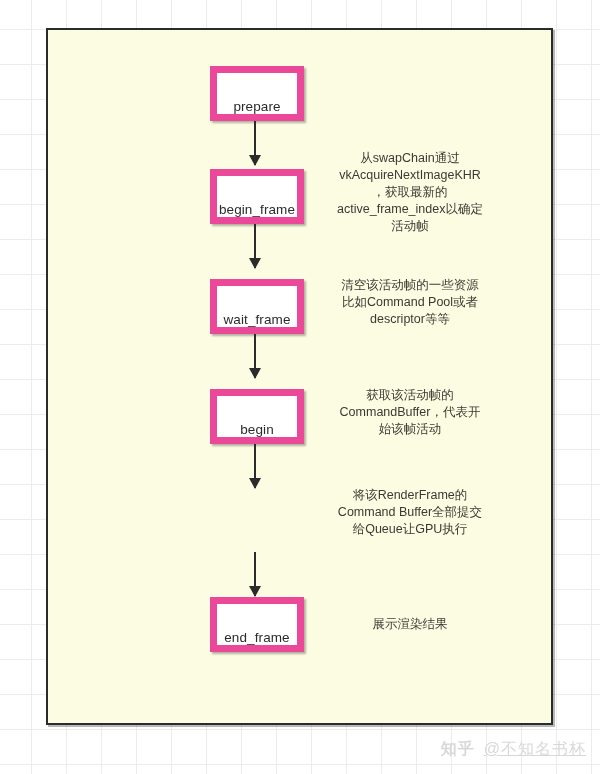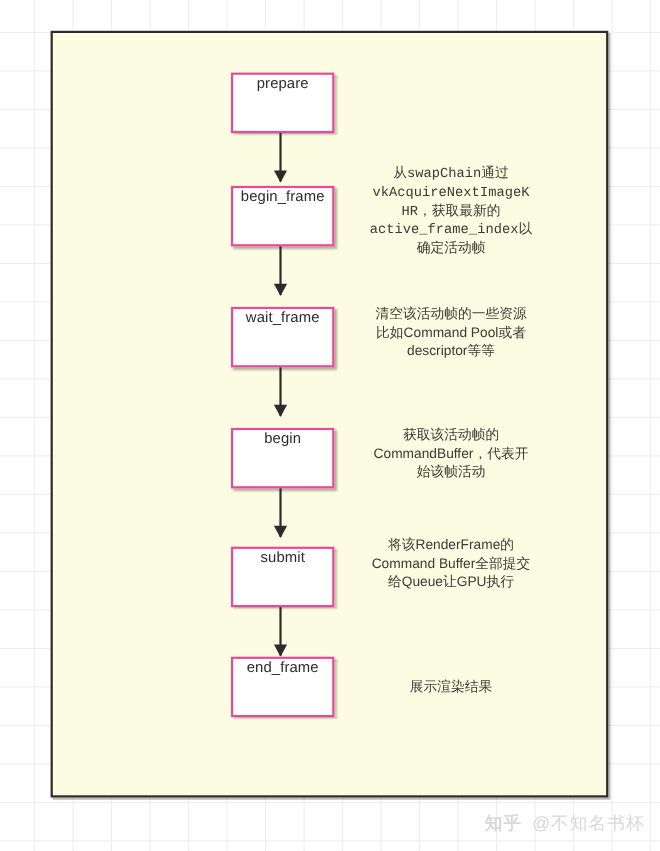--- a/index.html
+++ b/index.html
@@ -49,24 +49,24 @@
     width: 100%;
     height: 56px;
   }
 
   .node-box {
     position: absolute;
     left: 162px;
     width: 94px;
     height: 55px;
     background: #ffffff;
-    border: 2px solid #ec4899;
+    border: 7px solid #ec4899;
     box-sizing: border-box;
     display: flex;
-    align-items: flex-start;
+    align-items: flex-end;
     justify-content: center;
     box-shadow: 2px 2px 2px rgba(0,0,0,0.30);
   }
   .node-label {
     font-size: 13.5px;
     color: #2b2b2b;
     letter-spacing: 0.1px;
     white-space: nowrap;
   }
 
@@ -108,64 +108,61 @@
     bottom: 14px;
     display: flex;
     align-items: center;
     gap: 9px;
     color: #d8d8d8;
     font-size: 16px;
     letter-spacing: 1px;
     user-select: none;
   }
   #watermark .wm-logo { font-weight: bold; }
-  #watermark .wm-user { font-weight: normal; }
+  #watermark .wm-user { font-weight: normal; text-decoration: underline; }
 </style>
 </head>
 <body>
 
 <div id="canvas">
 
   <div id="panel">
 
     <div class="flow-row" style="top:36px;">
       <div class="node-box">
         <span class="node-label">prepare</span>
       </div>
     </div>
     <div class="connector" style="top:91px; height:44px;"></div>
 
     <div class="flow-row" style="top:139px;">
       <div class="node-box">
         <span class="node-label">begin_frame</span>
       </div>
-      <div class="annotation" style="top:-19px;font-family:Liberation Mono, monospace;">从swapChain通过vkAcquireNextImageKHR，获取最新的active_frame_index以确定活动帧</div>
+      <div class="annotation" style="top:-19px;">从swapChain通过vkAcquireNextImageKHR，获取最新的active_frame_index以确定活动帧</div>
     </div>
     <div class="connector" style="top:194px; height:44px;"></div>
 
     <div class="flow-row" style="top:249px;">
       <div class="node-box">
         <span class="node-label">wait_frame</span>
       </div>
       <div class="annotation" style="top:-2px;">清空该活动帧的一些资源比如Command Pool或者descriptor等等</div>
     </div>
     <div class="connector" style="top:304px; height:44px;"></div>
 
     <div class="flow-row" style="top:359px;">
       <div class="node-box">
         <span class="node-label">begin</span>
       </div>
       <div class="annotation" style="top:-2px;">获取该活动帧的CommandBuffer，代表开始该帧活动</div>
     </div>
     <div class="connector" style="top:414px; height:44px;"></div>
 
     <div class="flow-row" style="top:467px;">
-      <div class="node-box">
-        <span class="node-label">submit</span>
-      </div>
       <div class="annotation" style="top:-10px;text-align:center;">将该RenderFrame的Command Buffer全部提交给Queue让GPU执行</div>
     </div>
     <div class="connector" style="top:522px; height:44px;"></div>
 
     <div class="flow-row" style="top:567px;">
       <div class="node-box">
         <span class="node-label">end_frame</span>
       </div>
       <div class="annotation" style="top:19px;">展示渲染结果</div>
     </div>

